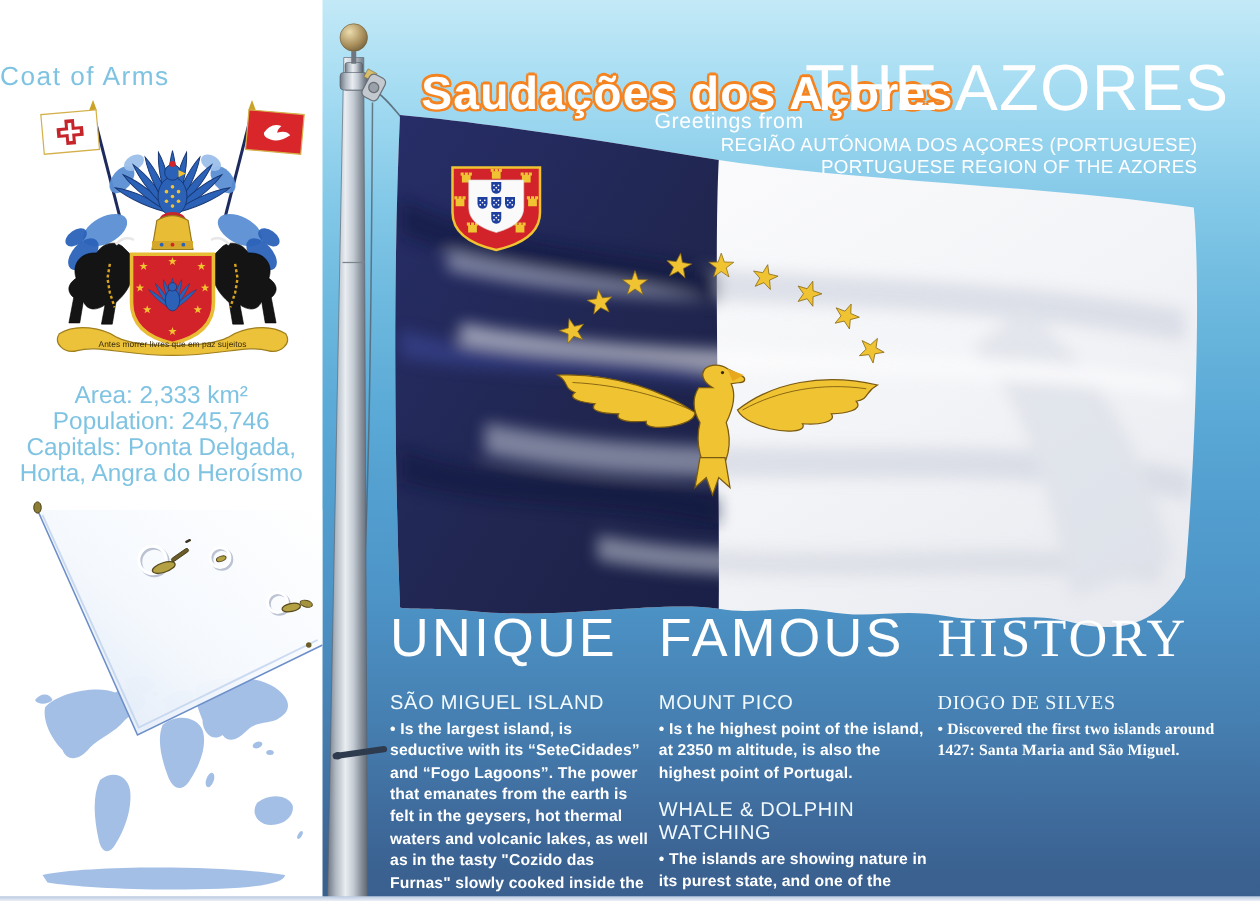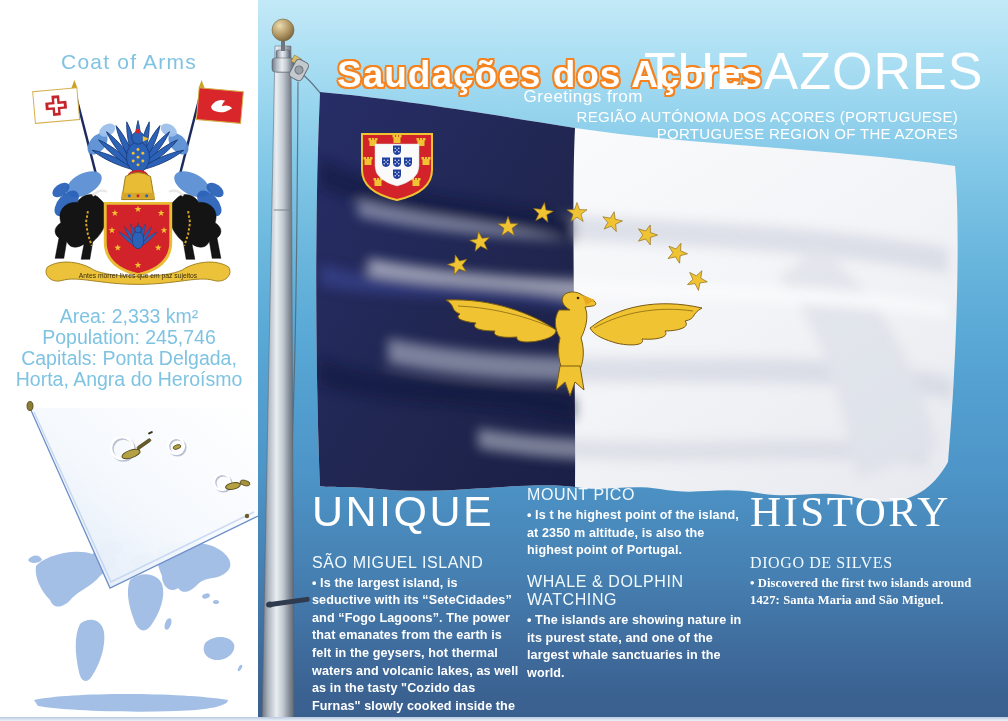--- a/index.html
+++ b/index.html
@@ -3,21 +3,21 @@
 <meta charset="utf-8">
 <style>
   html,body{margin:0;padding:0;background:#222;}
   .card{position:relative;width:1008px;height:721px;overflow:hidden;
         font-family:"Liberation Sans",sans-serif;
         background:linear-gradient(180deg,#c3e9f7 0%,#a5dcf2 10%,#84c9e8 22%,#6cb8de 34%,
                    #5aa9d6 46%,#529ecf 56%,#4d94c7 66%,#467fb1 80%,#3f6c9d 90%,#3a6190 97%,#39608e 100%);}
   .abs{position:absolute;}
   
   .panel{left:0;top:0;width:258px;height:721px;background:#ffffff;}
-  .coa-title{top:50px;left:0;width:258px;text-align:center;font-size:21px;
+  .coa-title{top:50px;left:0;width:258px;font-size:21px;
              color:#7fc3e2;letter-spacing:1.2px;font-weight:400;}
   .stats{top:306px;left:-8px;width:274px;text-align:center;font-size:19.5px;
          color:#7fc3e2;line-height:1.07;font-weight:400;}
   
   .script-title{left:337px;top:54px;font-size:37px;font-weight:800;letter-spacing:1px;color:#fff;
     text-shadow:2px 0 0 #f5831f,-2px 0 0 #f5831f,0 2px 0 #f5831f,0 -2px 0 #f5831f,
       1.6px 1.6px 0 #f5831f,-1.6px 1.6px 0 #f5831f,1.6px -1.6px 0 #f5831f,-1.6px -1.6px 0 #f5831f;}
   .greetings{left:337px;top:87px;width:306px;text-align:right;font-size:17px;color:#fff;letter-spacing:.5px;}
   .region-name{left:644px;top:44px;font-size:52px;font-weight:400;color:#fff;letter-spacing:1px;line-height:1.05;}
   .subtitle{right:50px;font-size:15px;color:#fff;letter-spacing:.3px;font-weight:400;}
@@ -434,20 +434,21 @@
 
   <div class="abs col col1">
     <h2>UNIQUE</h2>
     <div class="sec">
       <p class="sec-title">SÃO MIGUEL ISLAND</p>
       <p class="sec-body">• Is the largest island, is seductive with its “SeteCidades” and “Fogo Lagoons”. The power that emanates from the earth is felt in the geysers, hot thermal waters and volcanic lakes, as well as in the tasty "Cozido das Furnas" slowly cooked inside the Earth.</p>
     </div>
   </div>
 
   <div class="abs col col2">
+    <h2>FAMOUS</h2>
     <div class="sec">
       <p class="sec-title">MOUNT PICO</p>
       <p class="sec-body">• Is t he highest point of the island, at 2350 m altitude, is also the highest point of Portugal.</p>
     </div>
     <div class="sec">
       <p class="sec-title">WHALE &amp; DOLPHIN WATCHING</p>
       <p class="sec-body">• The islands are showing nature in its purest state, and one of the largest whale sanctuaries in the world.</p>
     </div>
   </div>
 

